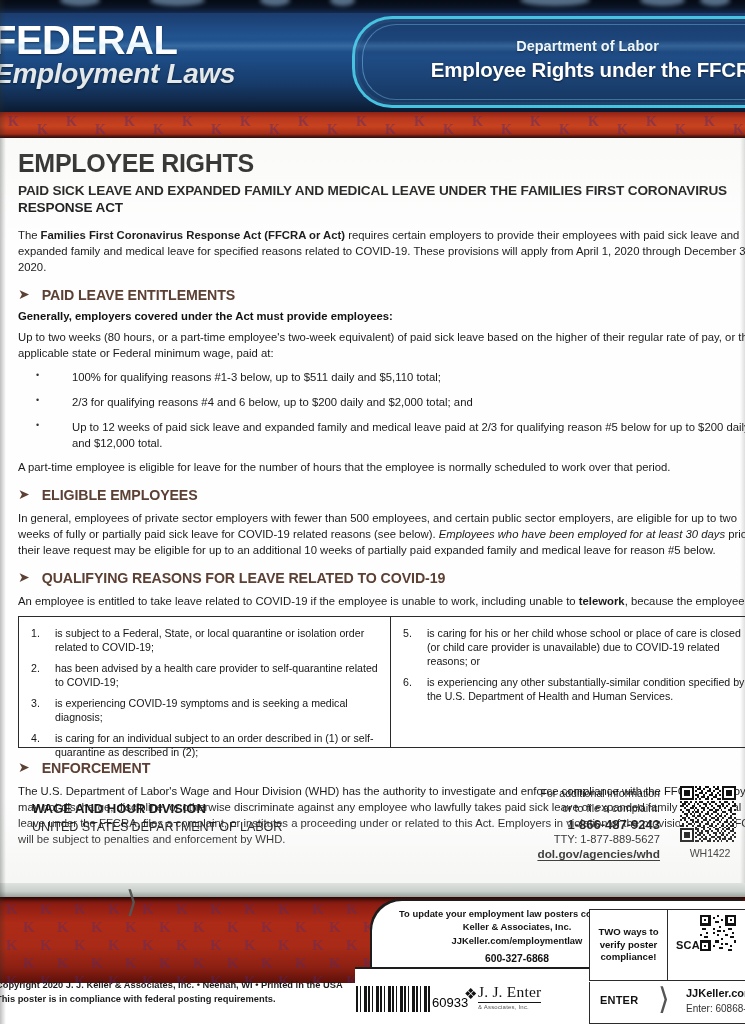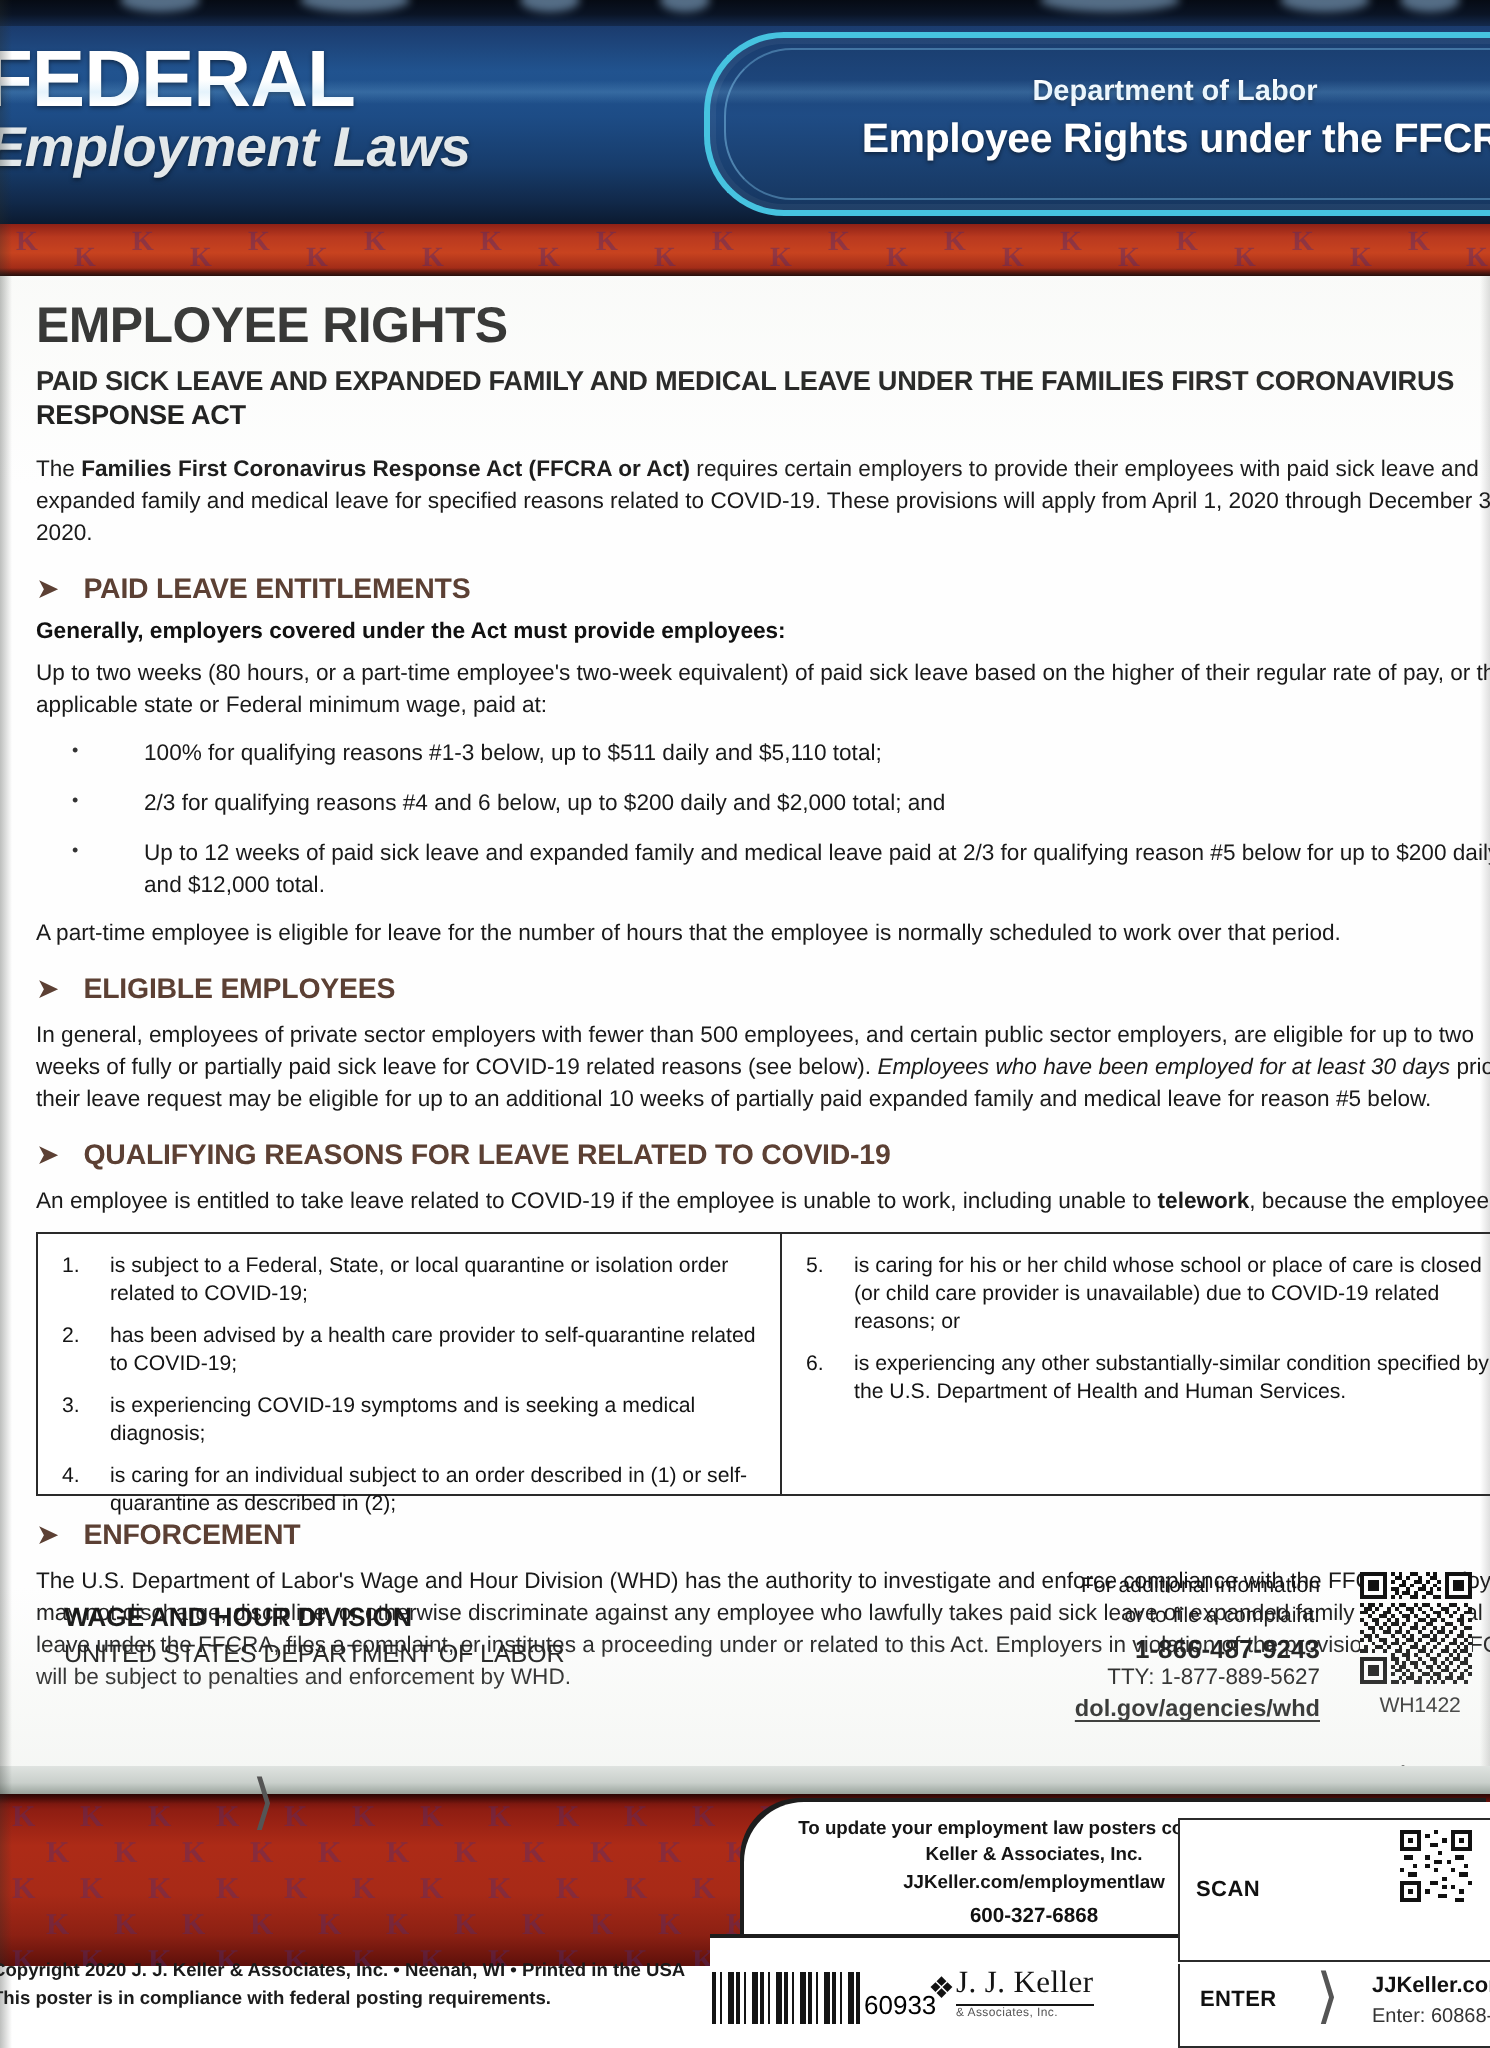--- a/index.html
+++ b/index.html
@@ -883,25 +883,26 @@
     <div class="copyright">
       <div>Copyright 2020 J. J. Keller &amp; Associates, Inc. • Neenah, WI • Printed in the USA</div>
       <div>This poster is in compliance with federal posting requirements.</div>
     </div>
 
     <div class="barcode"></div>
     <div class="barcode-num">60933</div>
 
     <div class="jjk-logo">
       <span class="jjk-mark">❖</span>
-      <span class="jjk-name">J. J. Keller</span>
+      <span class="jjk-name">J. J. Enter</span>
       <div class="jjk-tag">&amp; Associates, Inc.</div>
     </div>
 
     <div class="verify-table">
+      <div class="verify-cell-a">TWO ways to verify poster compliance!</div>
       <div class="verify-cell-b">SCAN</div>
     </div>
     <div class="verify-chev">⟩</div>
     <svg class="verify-qr" viewBox="0 0 17 17" shape-rendering="crispEdges" style="position:absolute;left:700px;top:32px;">
       <rect width="17" height="17" fill="#fff"></rect>
       <g fill="#111">
         <rect x="0" y="0" width="5" height="1"></rect>
           <rect x="0" y="4" width="5" height="1"></rect>
         <rect x="0" y="0" width="1" height="5"></rect>
           <rect x="4" y="0" width="1" height="5"></rect>

